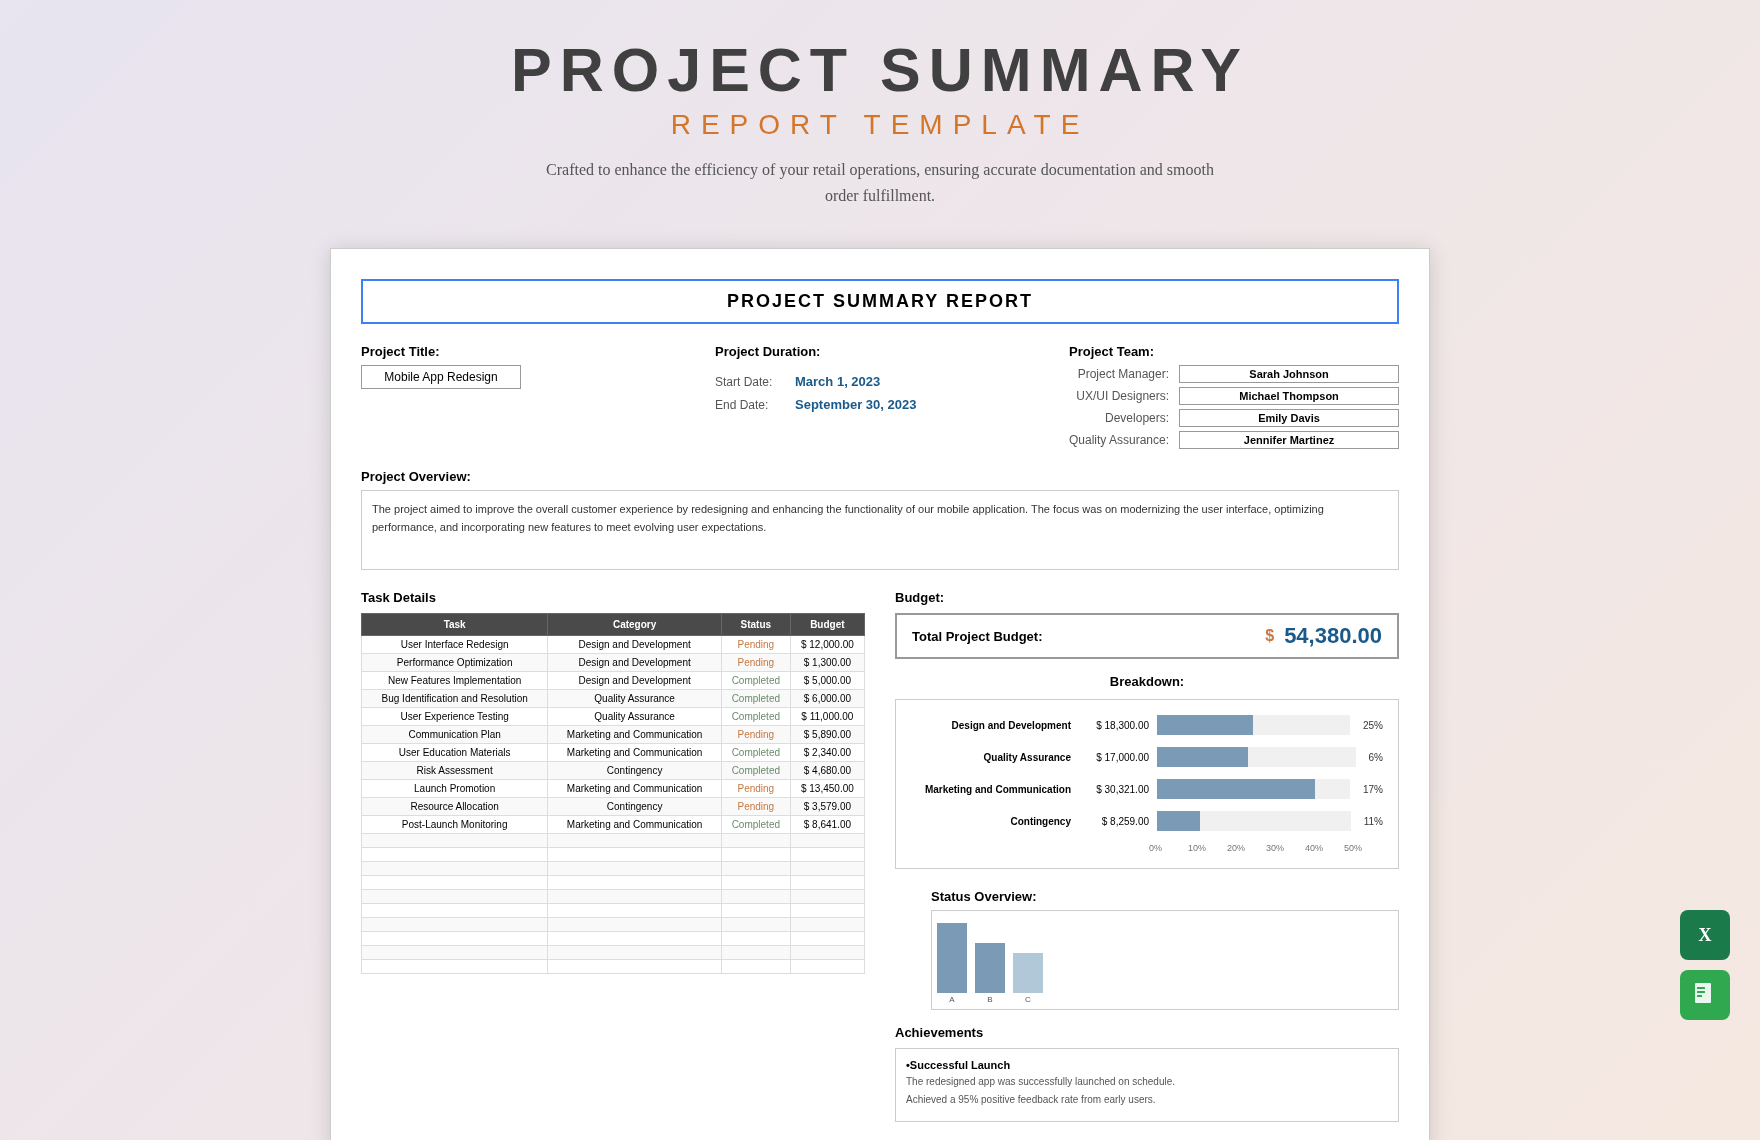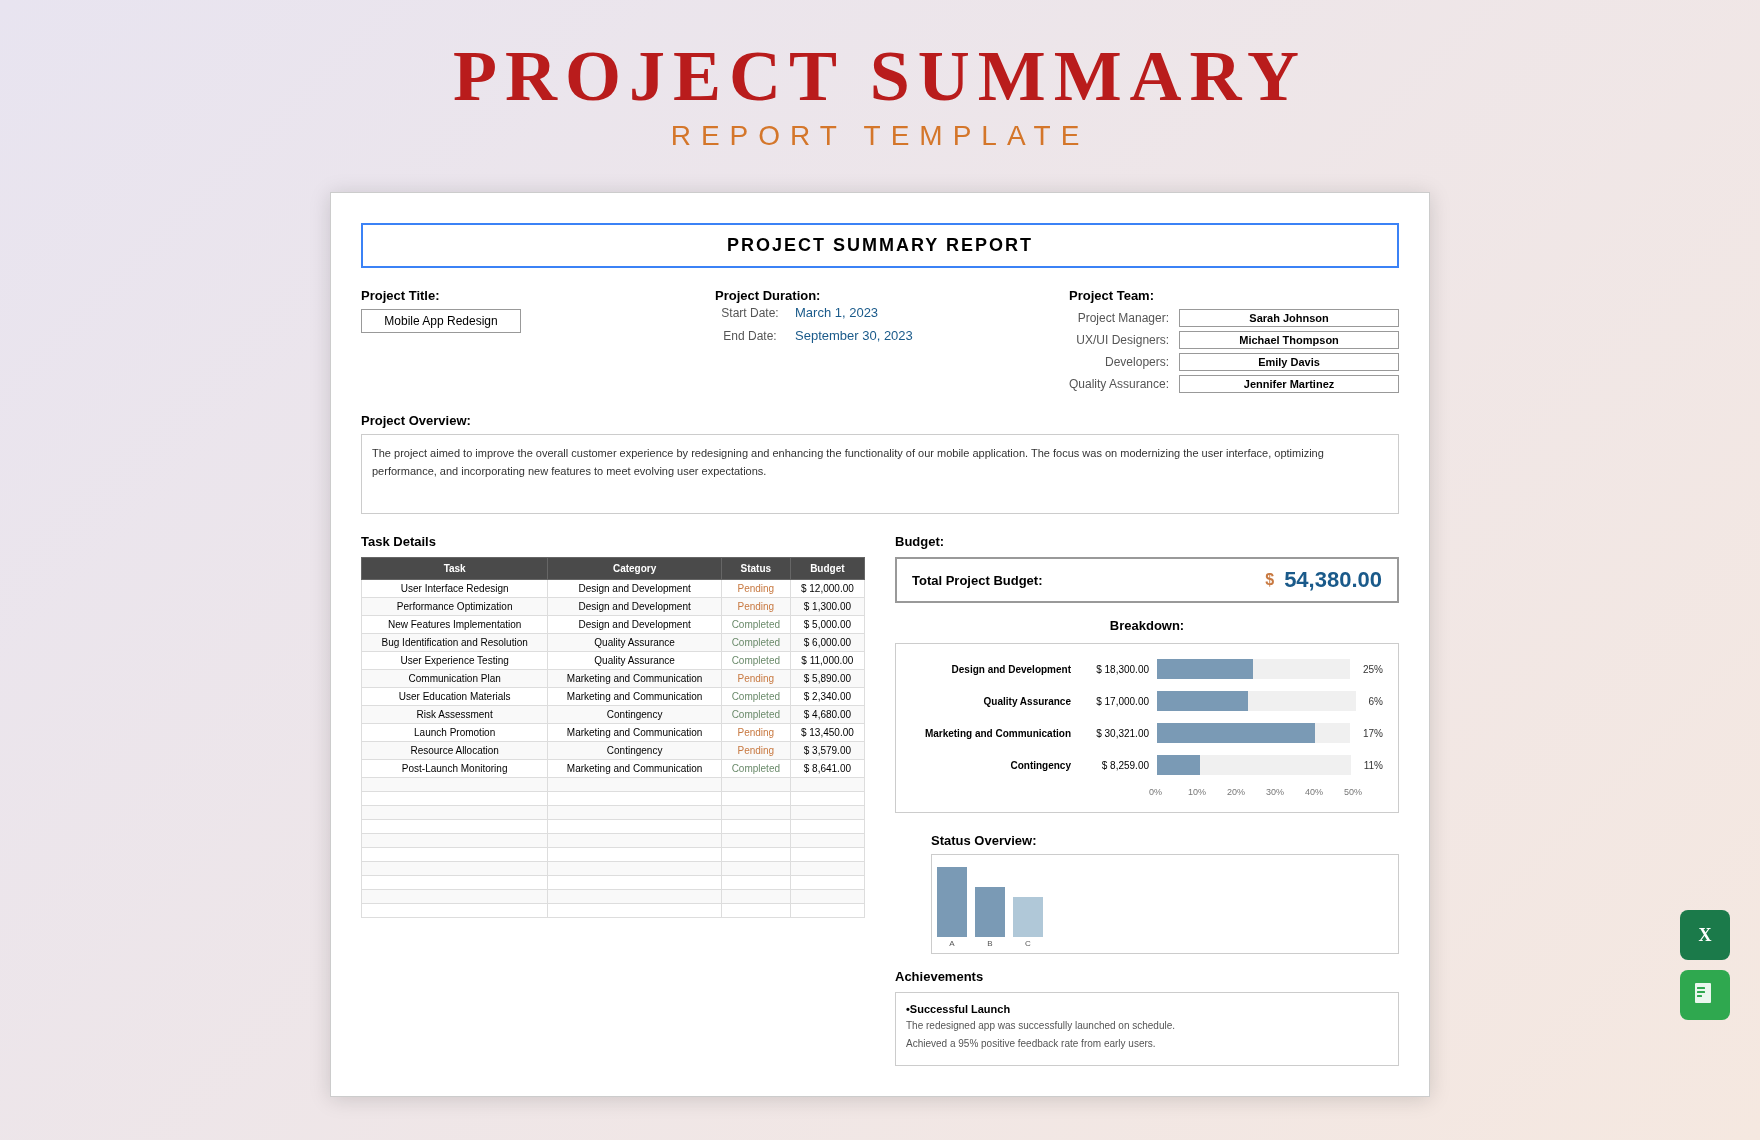--- a/index.html
+++ b/index.html
@@ -8,26 +8,26 @@
       min-height: 1140px;
       background: linear-gradient(135deg, #e8e4f0 0%, #f5e8e0 100%);
       font-family: 'Georgia', serif;
       overflow-x: hidden;
     }
     .hero-section {
       text-align: center;
       padding: 40px 20px 20px;
     }
     .hero-title {
-      font-size: 72px;
+      font-size: 61px;
       font-weight: 900;
-      color: #b91c1c;
+      color: #404040;
       letter-spacing: 8px;
       line-height: 1;
-      font-family: Liberation Serif, serif;
+      font-family: Liberation Sans, sans-serif;
     }
     .hero-subtitle {
       font-size: 28px;
       font-weight: 400;
       color: #d4762a;
       letter-spacing: 10px;
       margin-top: 8px;
       font-family: Arial, sans-serif;
       text-transform: uppercase;
     }
@@ -75,21 +75,21 @@
       font-size: 12px;
     }
     .project-duration .date-row {
       display: flex;
       align-items: center;
       gap: 10px;
       margin-bottom: 8px;
       font-size: 12px;
     }
     .date-label { color: #555; min-width: 70px; }
-    .date-value { color: #1a5a8a; font-weight: normal; font-size: 13px; }
+    .date-value { color: #1a5a8a; font-weight: bold; font-size: 13px; }
     .team-grid { display: grid; grid-template-columns: auto 1fr; gap: 4px 10px; font-size: 12px; align-items: center; }
     .team-role { color: #555; text-align: right; }
     .team-name-box { border: 1px solid #999; padding: 2px 8px; text-align: center; font-weight: bold; font-size: 11px; }
     .overview-section { margin-bottom: 20px; font-family: Arial, sans-serif; }
     .section-label { font-weight: bold; font-size: 13px; margin-bottom: 6px; }
     .overview-box {
       border: 1px solid #ccc;
       padding: 10px;
       font-size: 11px;
       color: #333;
@@ -207,38 +207,39 @@
     .bar-block { width: 30px; background: #7a9ab5; }
     .bar-label { font-size: 8px; color: #555; }
     .empty-rows td { height: 14px; }
   </style>
 </head>
 <body>
 
 <div class="hero-section">
   <div class="hero-title">PROJECT SUMMARY</div>
   <div class="hero-subtitle">REPORT TEMPLATE</div>
+  <div class="hero-desc">Crafted to enhance the efficiency of your retail operations, ensuring accurate documentation and smooth order fulfillment.</div>
 </div>
 
 <div class="document-wrapper">
 
   <div class="doc-title">PROJECT SUMMARY REPORT</div>
 
   <div class="top-info">
 
     <div class="info-block">
       <div style="margin-bottom:6px;">
         <span class="info-label">Project Title:</span>
       </div>
       <div class="info-value-box">Mobile App Redesign</div>
     </div>
 
     <div class="info-block project-duration">
       <div class="info-label">Project Duration:</div>
-      <div style="margin-top:2px;text-align:center;">
+      <div style="margin-top:15px;">
         <div class="date-row">
           <span class="date-label">Start Date:</span>
           <span class="date-value">March 1, 2023</span>
         </div>
         <div class="date-row">
           <span class="date-label">End Date:</span>
           <span class="date-value">September 30, 2023</span>
         </div>
       </div>
     </div>

